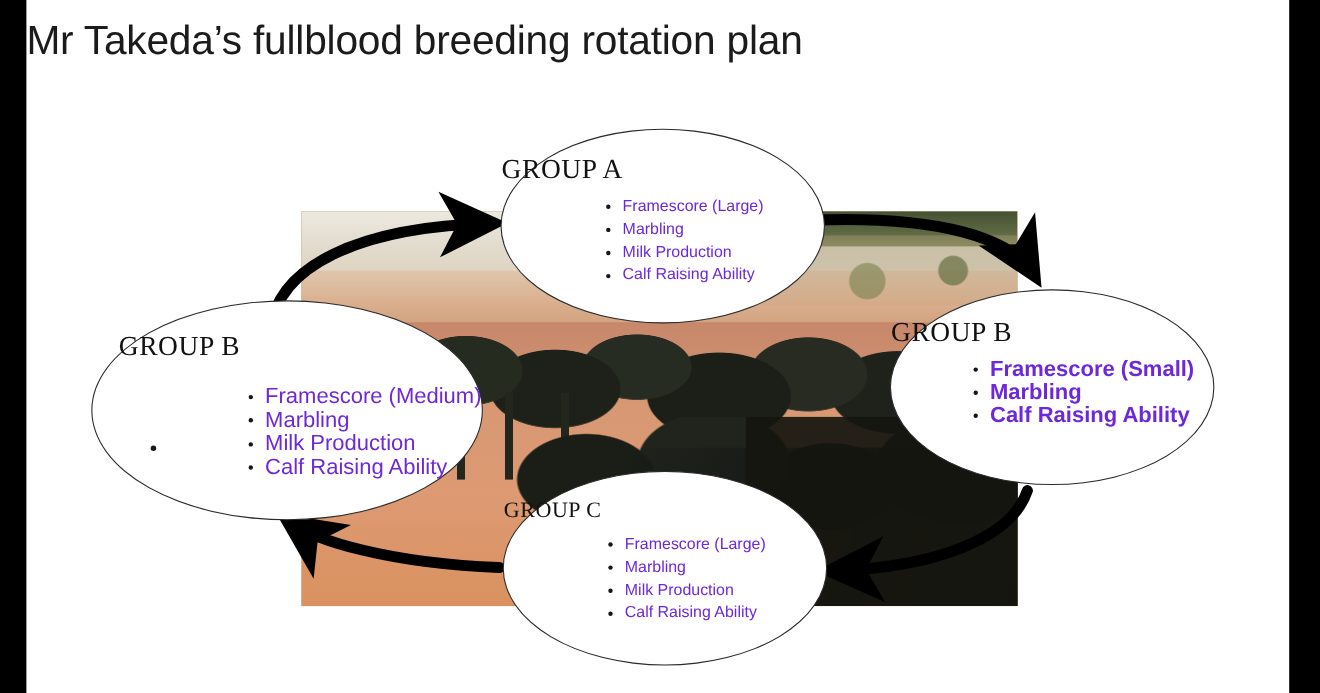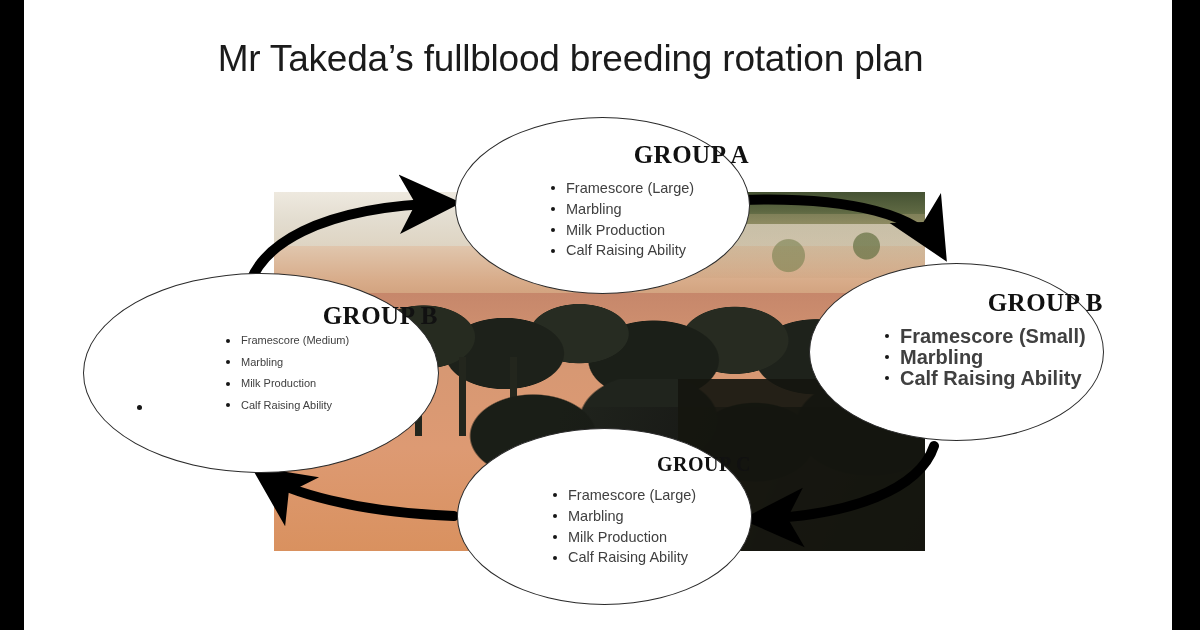--- a/index.html
+++ b/index.html
@@ -28,23 +28,23 @@
     top: 0px;
     width: 1148px;
     height: 630px;
     background: #ffffff;
     overflow: hidden;
   }
 
   #title {
     position: absolute;
     left: 0px;
-    top: 38px;
+    top: 16px;
     width: 1093px;
-    text-align: center;
+    text-align: left;
     font-family: "Liberation Sans", sans-serif;
     font-size: 37px;
     font-weight: 400;
     color: #1b1b1b;
     letter-spacing: -0.2px;
     white-space: nowrap;
   }
 
   
   #photo {
@@ -139,33 +139,33 @@
 
   
   .bubble {
     position: absolute;
     border: 1.6px solid #2b2b2b;
     border-radius: 50%;
     background: #ffffff;
     box-sizing: border-box;
   }
   .bubble-title {
-    text-align: right;
+    text-align: left;
     font-family: "Liberation Serif", serif;
-    font-weight: 700;
+    font-weight: 400;
     color: #111111;
     letter-spacing: 0.5px;
     white-space: nowrap;
   }
   .bubble ul {
     list-style: none;
     margin: 0;
     padding: 0;
     font-family: "Liberation Sans", sans-serif;
-    color: #404040;
+    color: #6d28d9;
   }
   .bubble ul li {
     position: relative;
     padding-left: 16px;
     white-space: nowrap;
   }
   .bubble ul li::before {
     content: "";
     position: absolute;
     left: 1px;
@@ -181,21 +181,21 @@
     left: 431px; top: 117px; width: 295px; height: 177px;
   }
   #bubble-a .bubble-title { margin-top: 23px; font-size: 25px; }
   #bubble-a ul { margin-top: 9px; margin-left: 94px; font-size: 14.5px; line-height: 20.8px; }
 
   
   #bubble-bl {
     left: 59px; top: 273px; width: 356px; height: 200px;
   }
   #bubble-bl .bubble-title { margin-top: 28px; font-size: 25px; padding-left: 24px;}
-  #bubble-bl ul { margin-top: 0; margin-left: 141px; font-size: 11px; line-height: 21.5px; }
+  #bubble-bl ul { margin-top: 20px; margin-left: 141px; font-size: 20px; line-height: 21.5px; }
   #stray-bullet {
     position: absolute;
     left: 113px; top: 405px;
     width: 5px; height: 5px;
     border-radius: 50%;
     background: #161616;
   }
 
   
   #bubble-br {

